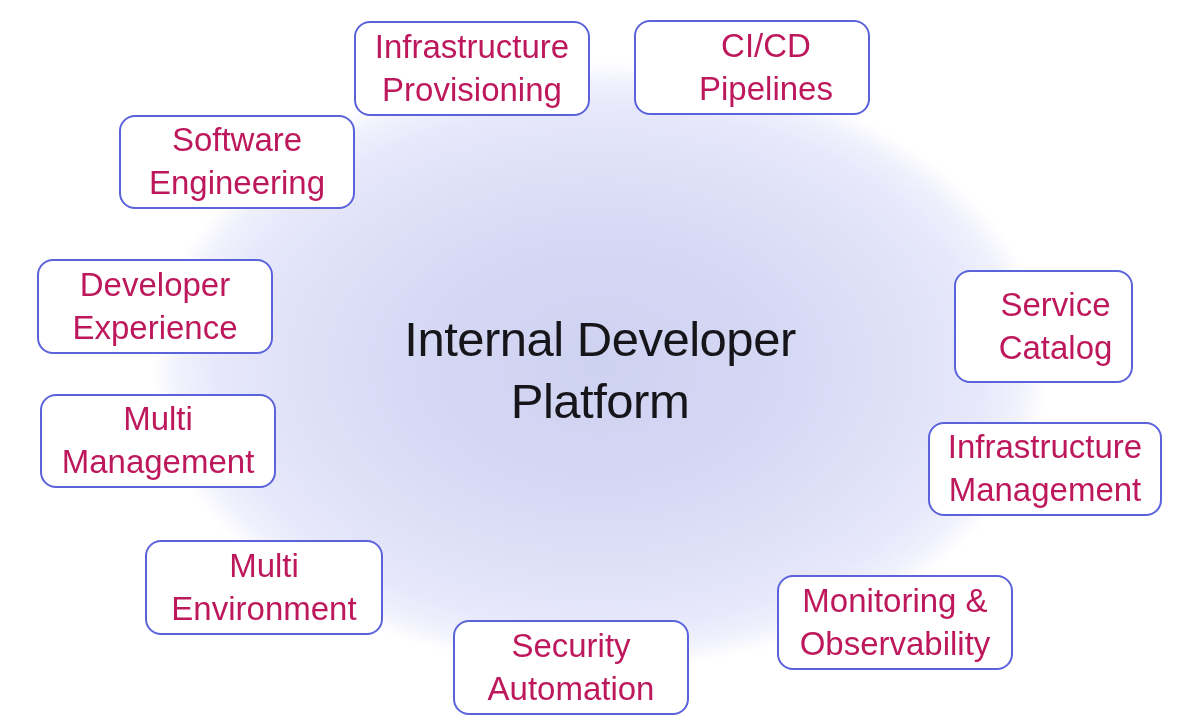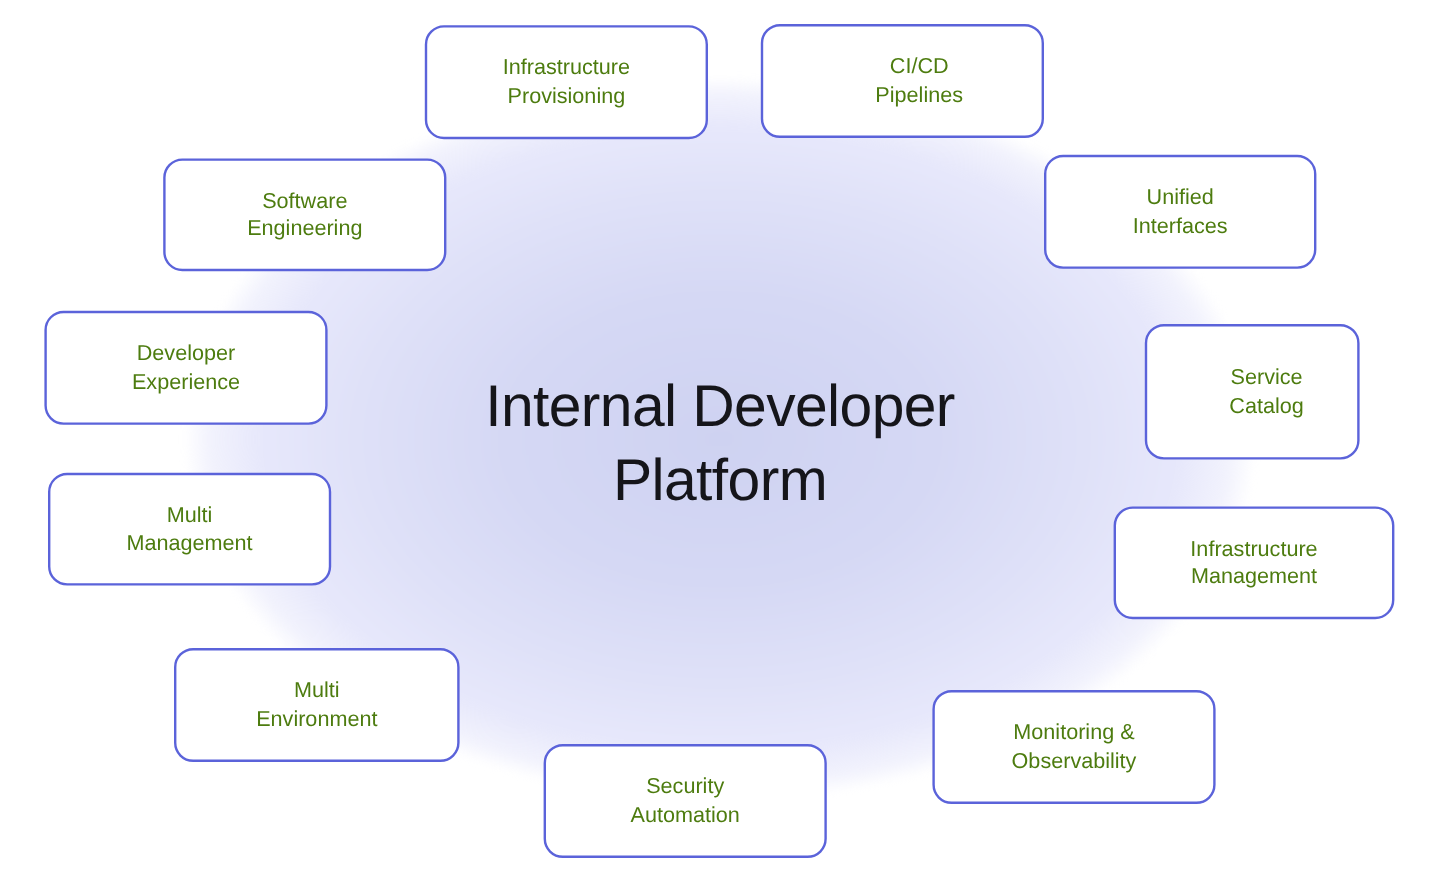--- a/index.html
+++ b/index.html
@@ -41,30 +41,30 @@
   }
   .node {
     position: absolute;
     background: #ffffff;
     border: 2px solid #5b63da;
     border-radius: 16px;
     display: flex;
     align-items: center;
     justify-content: center;
     text-align: center;
-    font-size: 18px;
+    font-size: 33px;
     font-weight: 500;
     line-height: 1.3;
-    color: #4d7c0f;
+    color: #be185d;
     white-space: pre-line;
   }
   
   .n0  { left: 354px; top: 21px;  width: 236px; height: 95px; }
   .n1  { left: 634px; top: 20px;  width: 236px; height: 95px; padding-left: 28px; }
-  .n2  { left: 119px; top: 132px; width: 236px; height: 94px; margin-left: 17px; }
+  .n2  { left: 119px; top: 115px; width: 236px; height: 94px; }
   .n3  { left: 870px; top: 129px; width: 227px; height: 95px; }
   .n4  { left: 37px;  top: 259px; width: 236px; height: 95px; }
   .n5  { left: 954px; top: 270px; width: 179px; height: 113px; padding-left: 24px; }
   .n6  { left: 40px;  top: 394px; width: 236px; height: 94px; }
   .n7  { left: 928px; top: 422px; width: 234px; height: 94px; }
   .n8  { left: 145px; top: 540px; width: 238px; height: 95px; }
   .n9  { left: 777px; top: 575px; width: 236px; height: 95px; }
   .n10 { left: 453px; top: 620px; width: 236px; height: 95px; }
 </style>
 </head>
@@ -76,22 +76,20 @@
 
   <div class="center-title">Internal Developer
 Platform</div>
 
   <div class="node n0">Infrastructure
 Provisioning</div>
   <div class="node n1">CI/CD
 Pipelines</div>
   <div class="node n2">Software
 Engineering</div>
-  <div class="node n3">Unified
-Interfaces</div>
   <div class="node n4">Developer
 Experience</div>
   <div class="node n5">Service
 Catalog</div>
   <div class="node n6">Multi
 Management</div>
   <div class="node n7">Infrastructure
 Management</div>
   <div class="node n8">Multi
 Environment</div>

